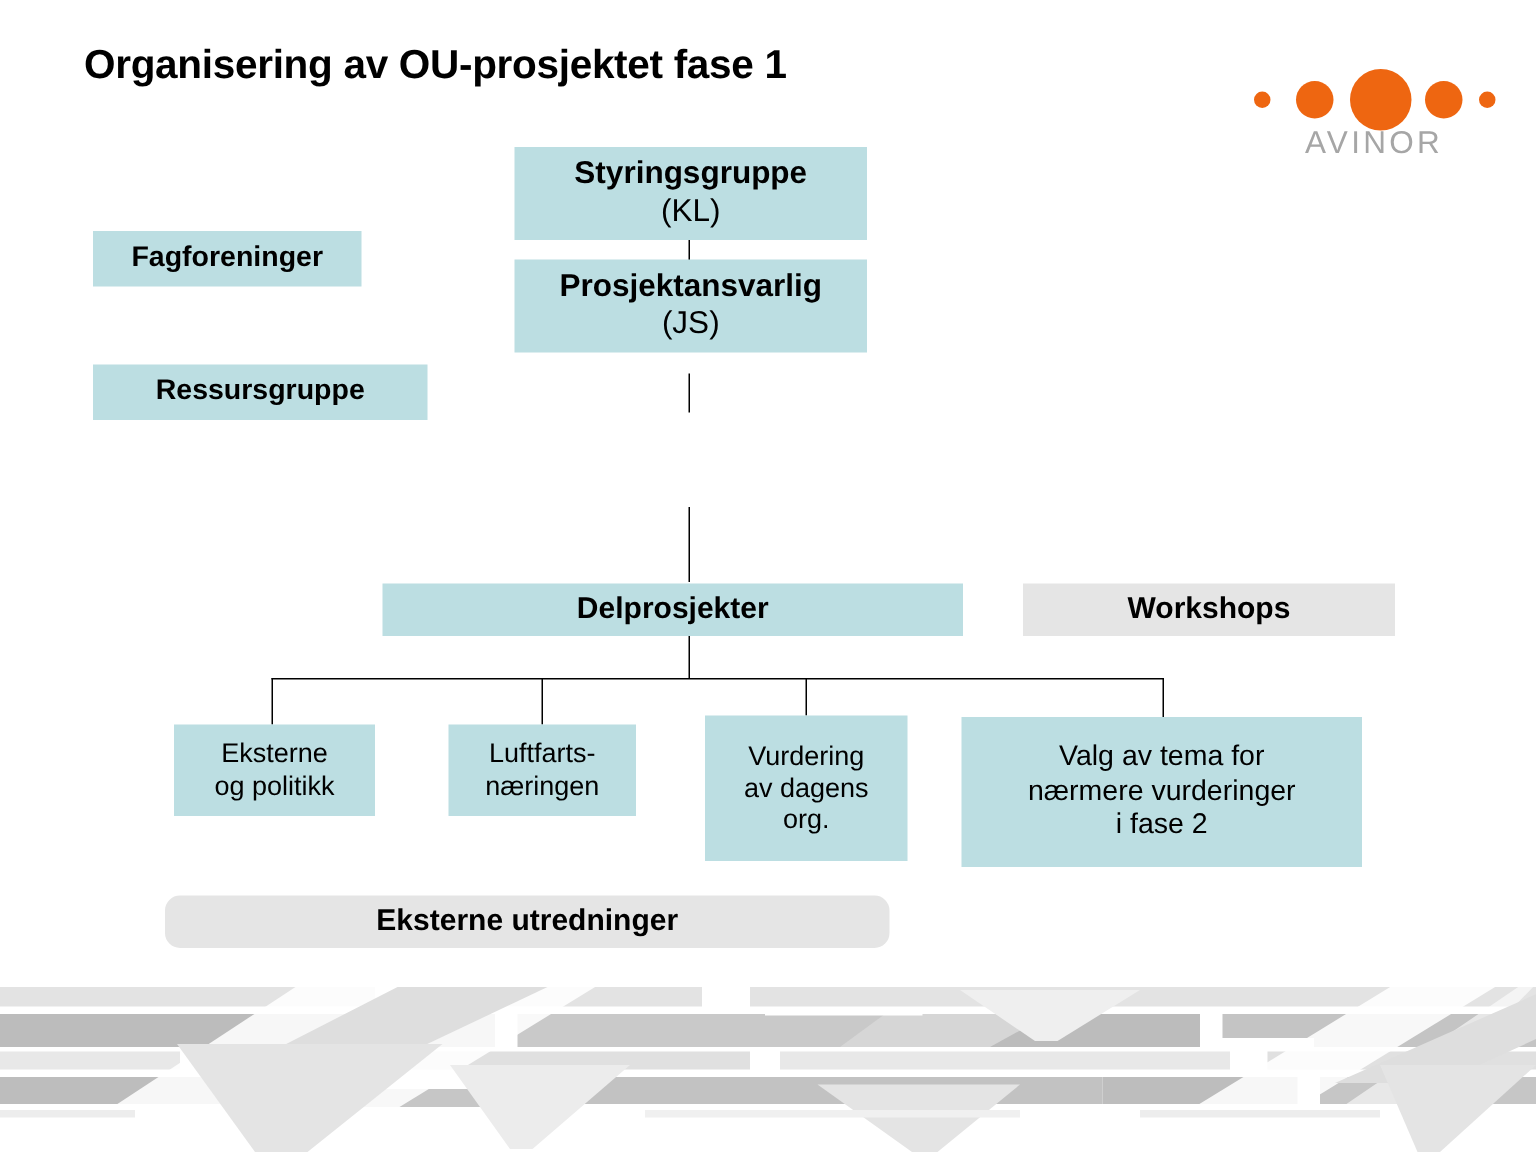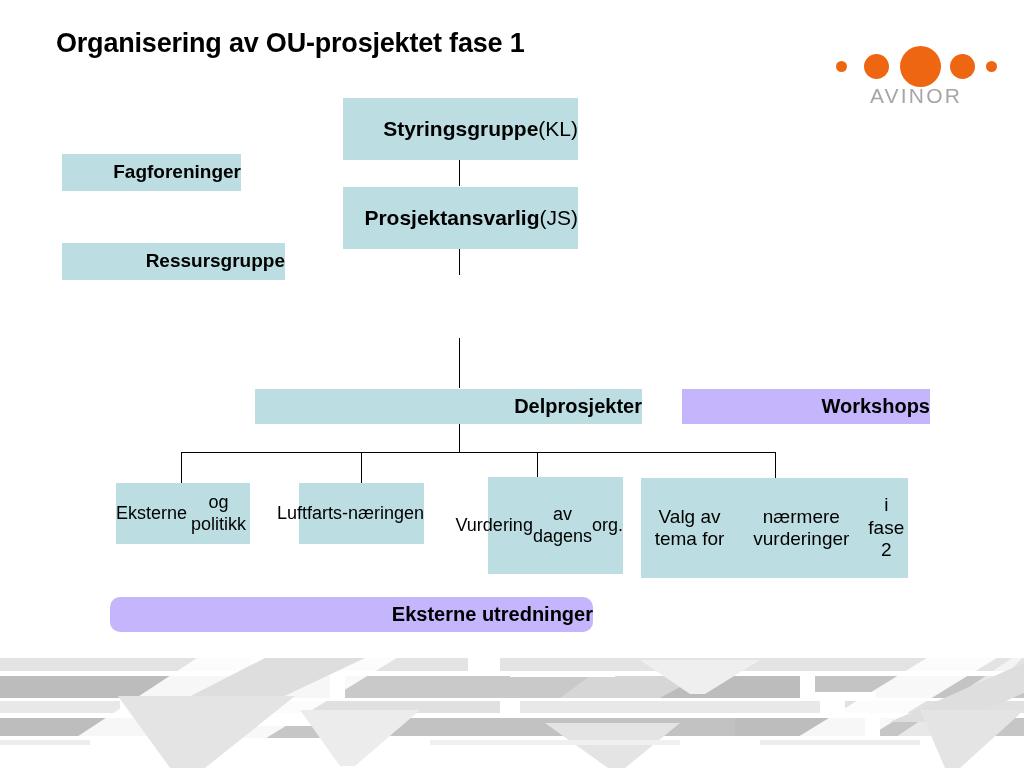--- a/index.html
+++ b/index.html
@@ -61,29 +61,29 @@
     letter-spacing: 2.2px;
     color: #a6a6a6;
     font-family: "Liberation Sans", sans-serif;
   }
 
   
   .node {
     position: absolute;
     box-sizing: border-box;
     display: flex;
-    flex-direction: row;
+    flex-direction: column;
     align-items: center;
-    justify-content: flex-end;
+    justify-content: center;
     text-align: center;
     color: #000000;
     line-height: 1.18;
   }
   .node.blue  { background: #bcdee2; }
-  .node.orange{ background: #c4b5fd; }
+  .node.orange{ background: #e5e5e5; }
 
   .node .l1 { font-weight: bold; }
   .node .l2 { font-weight: normal; }
   .node.plain .l1 { font-weight: normal; }
 
   
   .conn {
     position: absolute;
     background: #000000;
   }
@@ -141,21 +141,21 @@
 
   <div class="node blue" style="left:62px; top:243px; width:223px; height:37px; font-size:19px;">
     <span class="l1">Ressursgruppe</span>
   </div>
 
   <div class="node blue" style="left:343px; top:98px; width:235px; height:62px; font-size:21px;">
     <span class="l1">Styringsgruppe</span>
     <span class="l2">(KL)</span>
   </div>
 
-  <div class="node blue" style="left:343px; top:187px; width:235px; height:62px; font-size:21px;">
+  <div class="node blue" style="left:343px; top:173px; width:235px; height:62px; font-size:21px;">
     <span class="l1">Prosjektansvarlig</span>
     <span class="l2">(JS)</span>
   </div>
 
 
   <div class="node blue" style="left:255px; top:389px; width:387px; height:35px; font-size:20px;">
     <span class="l1">Delprosjekter</span>
   </div>
 
   <div class="node orange" style="left:682px; top:389px; width:248px; height:35px; font-size:20px;">
@@ -165,21 +165,21 @@
   <div class="node blue plain" style="left:116px; top:483px; width:134px; height:61px; font-size:18px;">
     <span class="l1">Eksterne</span>
     <span class="l2">og politikk</span>
   </div>
 
   <div class="node blue plain" style="left:299px; top:483px; width:125px; height:61px; font-size:18px;">
     <span class="l1">Luftfarts-</span>
     <span class="l2">næringen</span>
   </div>
 
-  <div class="node blue plain" style="left:470px; top:477px; width:135px; height:97px; font-size:18px;margin-left:18px;">
+  <div class="node blue plain" style="left:470px; top:477px; width:135px; height:97px; font-size:18px;">
     <span class="l1">Vurdering</span>
     <span class="l2">av dagens</span>
     <span class="l2">org.</span>
   </div>
 
   <div class="node blue plain" style="left:641px; top:478px; width:267px; height:100px; font-size:19px;">
     <span class="l1">Valg av tema for</span>
     <span class="l2">nærmere vurderinger</span>
     <span class="l2">i fase 2</span>
   </div>

